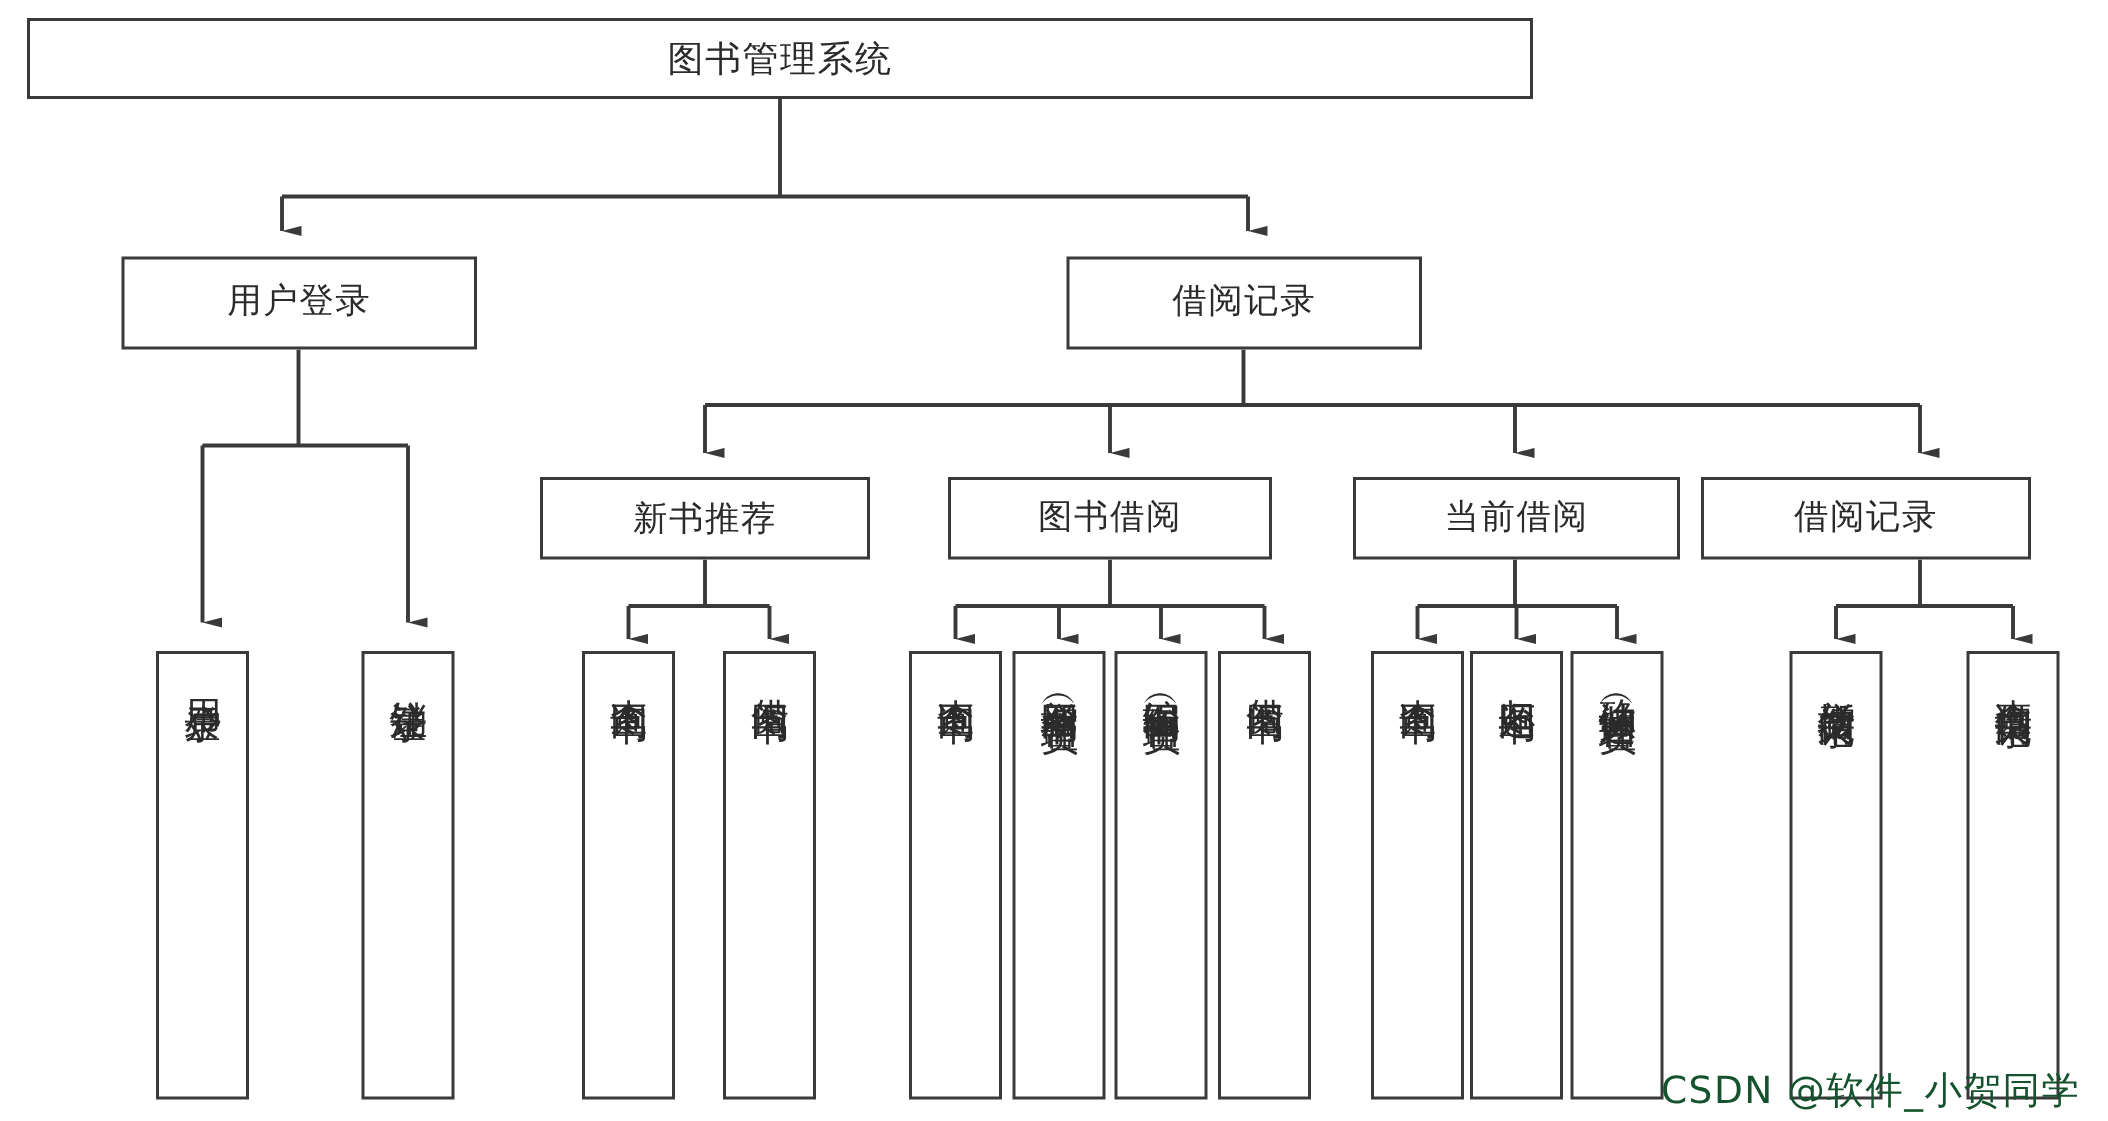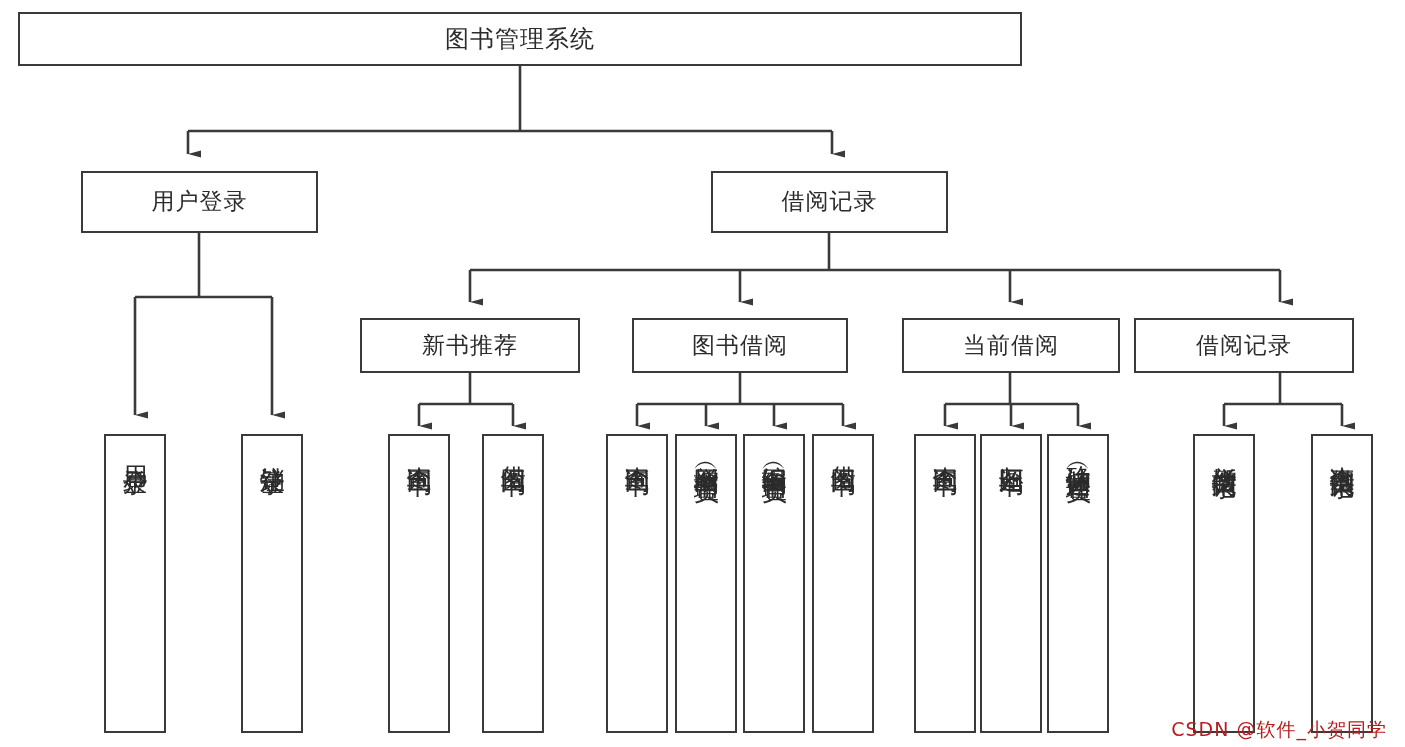--- a/index.html
+++ b/index.html
@@ -52,22 +52,22 @@
     font-size: 25px;
     line-height: 1.18;
     letter-spacing: 2px;
     white-space: nowrap;
     color: #2b2b2b;
   }
   .watermark {
     position: absolute;
     right: 18px;
     bottom: 4px;
-    font-size: 19px;
-    color: #b91c1c;
+    font-size: 25px;
+    color: #14532d;
     letter-spacing: 1px;
     white-space: nowrap;
     font-family: "DejaVu Sans", "Liberation Sans", sans-serif;
   }
 </style>
 </head>
 <body>
 
 <div id="page">
 

